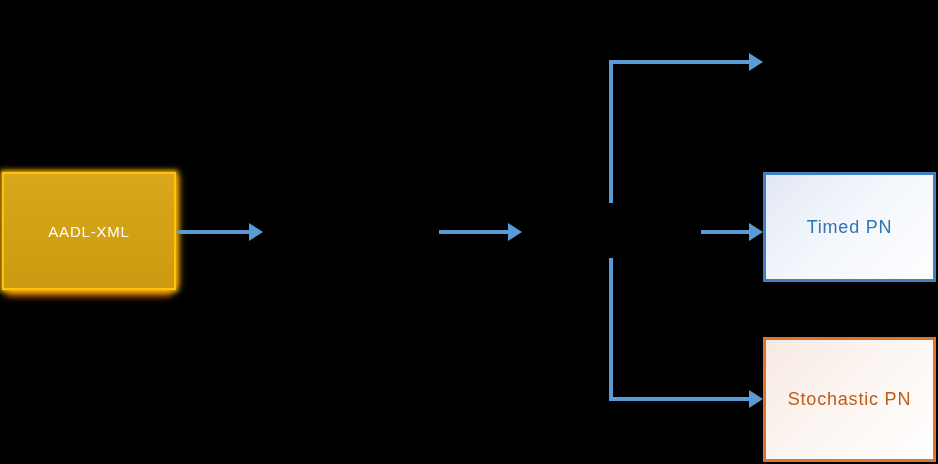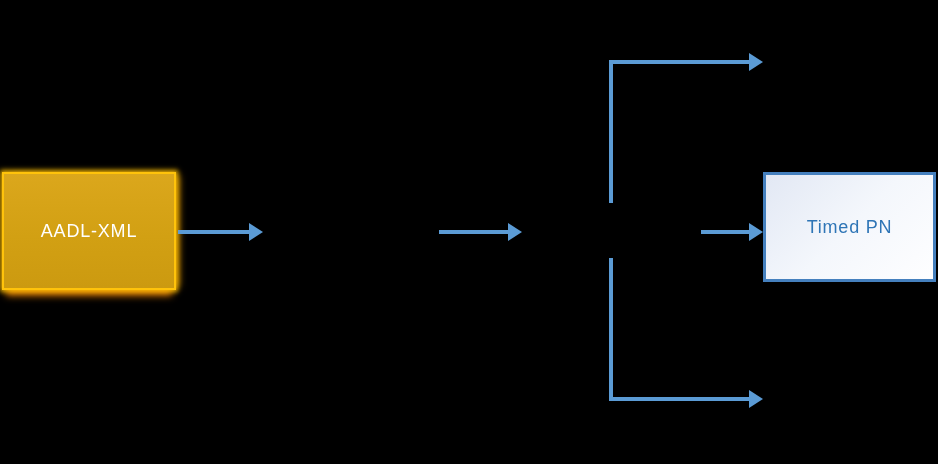--- a/index.html
+++ b/index.html
@@ -26,21 +26,21 @@
   }
   
   .node-aadl {
     left: 2px; top: 172px; width: 170px; height: 114px;
     border: 2px solid #FFC30B;
     background: linear-gradient(180deg, #DBA71C 0%, #D2A013 55%, #CC9A10 100%);
     box-shadow: 0 0 5px 2px rgba(255,192,3,0.9),
                 0 10px 7px -4px rgba(240,130,8,0.85),
                 7px 0 7px -3px rgba(255,170,0,0.55);
     color: #FFFFFF;
-    font-size: 18px;
+    font-size: 15px;
   }
   
   .node-xslt {
     left: 263px; top: 172px; width: 169px; height: 113px;
     border: 3px solid #6FAB44;
     background: linear-gradient(135deg, #ECF1E8 0%, #F7FAF5 45%, #FFFFFF 100%);
     color: #70AD47;
     font-size: 19px;
   }
   
@@ -149,14 +149,17 @@
     <span>AADL-XML</span>
   </div>
 
 
 
 
   <div class="node node-timed">
     <span>Timed PN</span>
   </div>
 
+  <div class="node node-stochastic">
+    <span>Stochastic PN</span>
+  </div>
 
 </div>
 
 </body></html>

